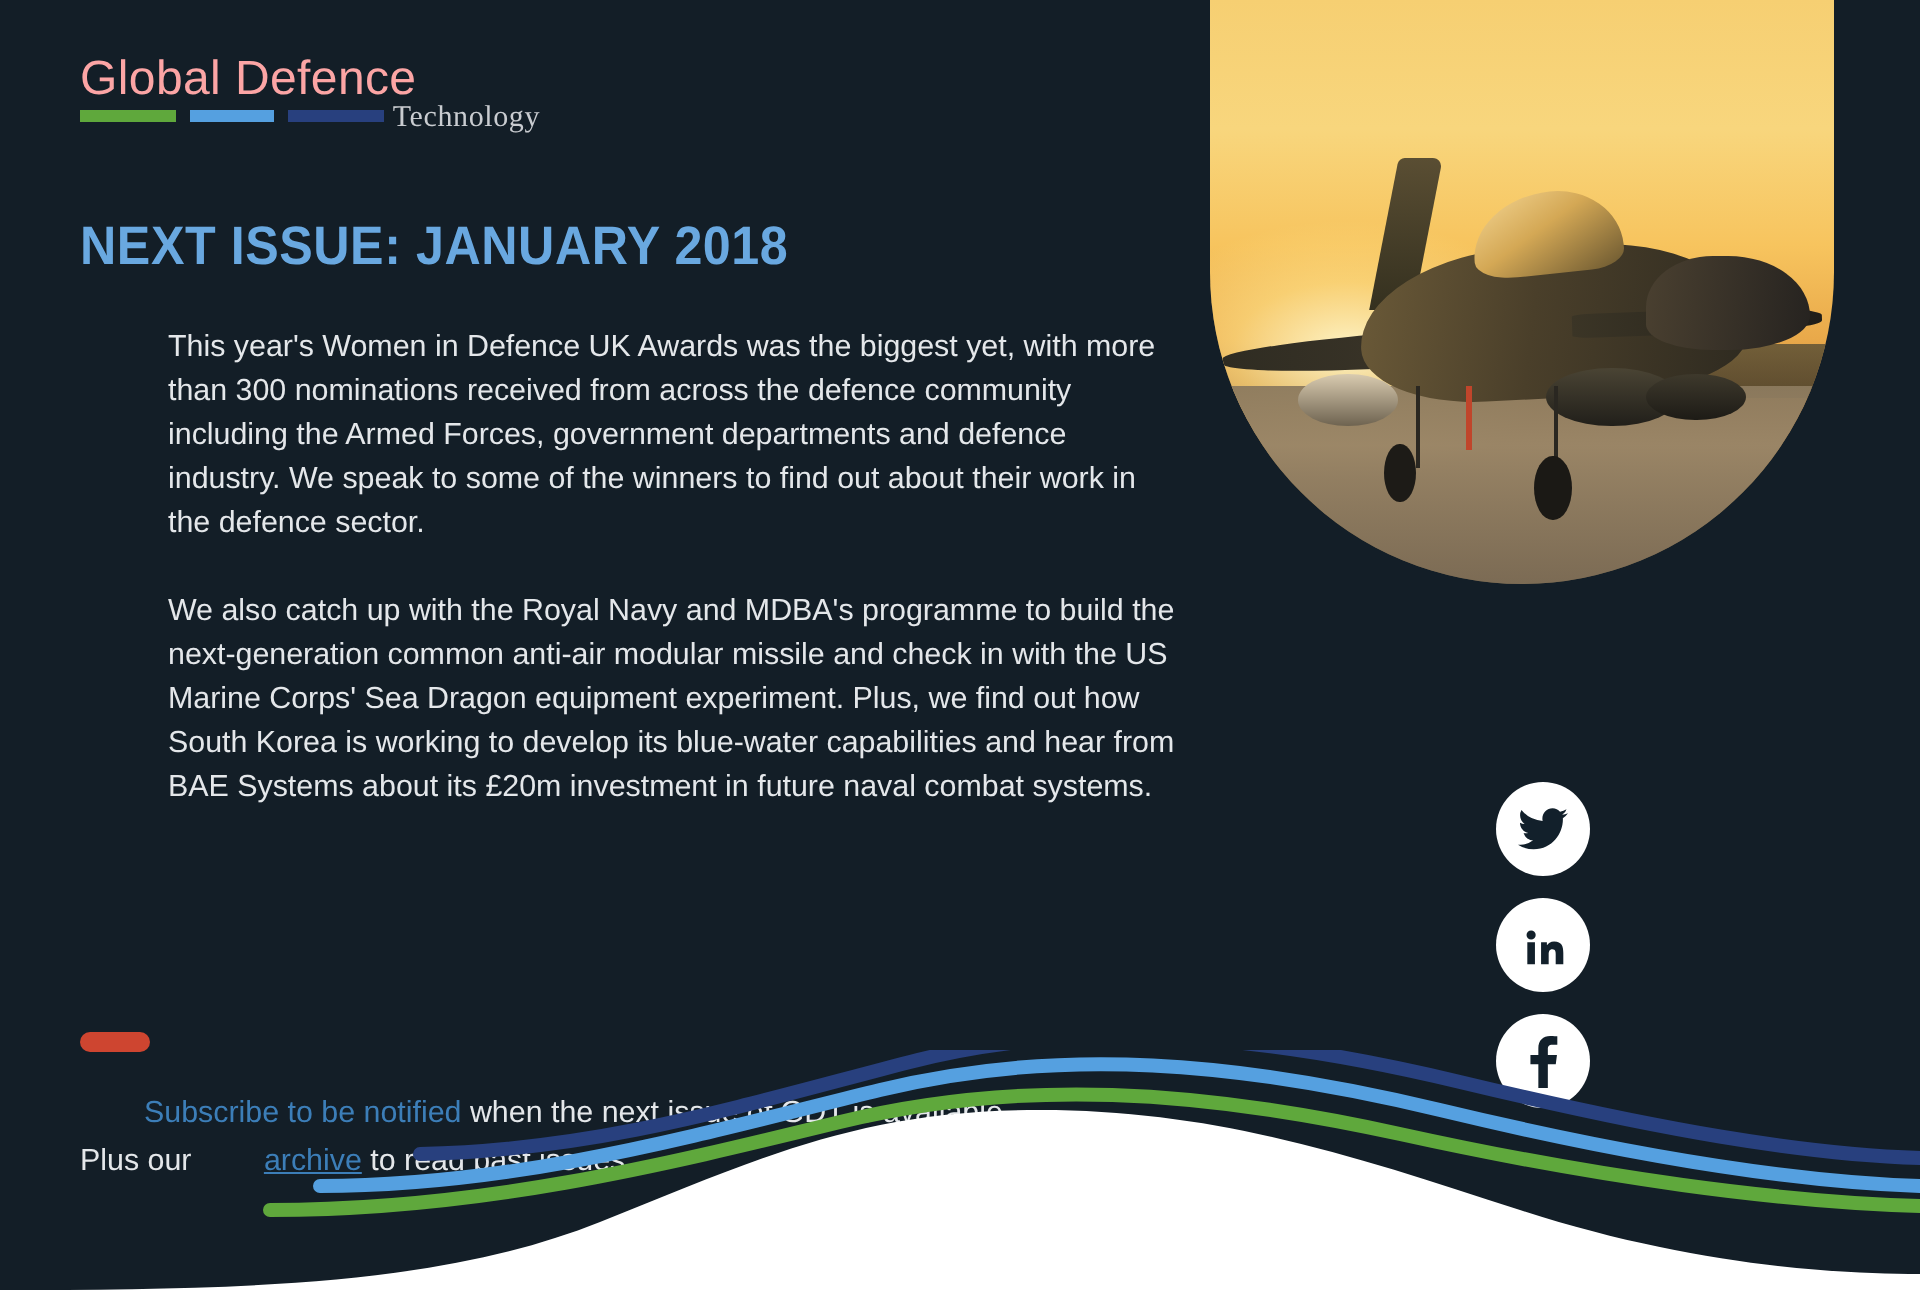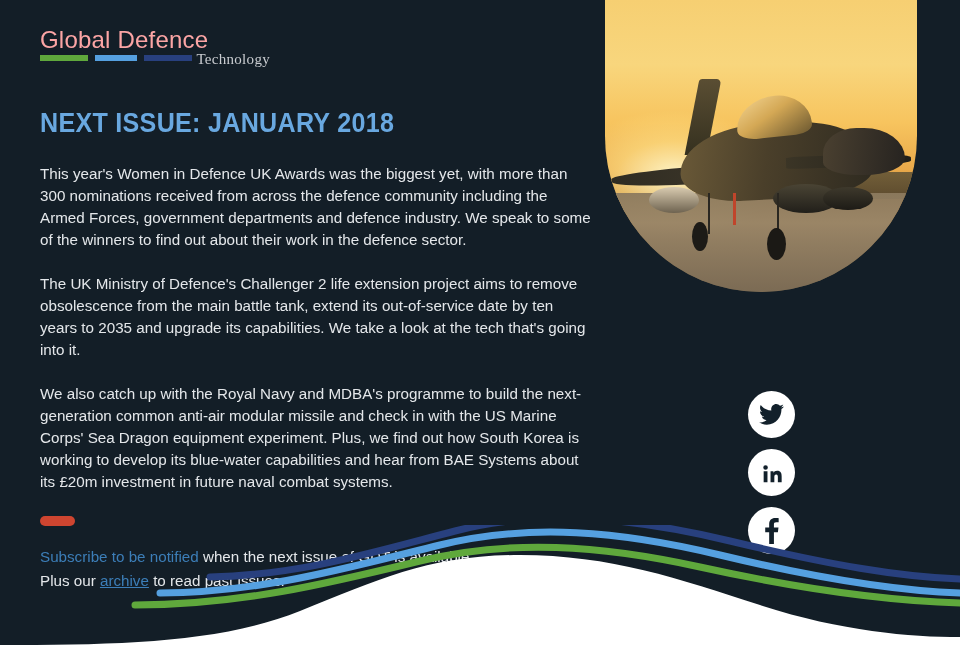--- a/index.html
+++ b/index.html
@@ -130,35 +130,36 @@
     transform-origin: left center;
     white-space: nowrap;
   }
 
   .body-copy { position: absolute; left: 40px; top: 163px; width: 552px; }
   .body-copy p {
     font-size: 15.2px;
     line-height: 22px;
     color: #e4e7ea;
     margin-bottom: 22px;
+    margin-left: 44px;
   }
   .body-copy p:last-child { margin-bottom: 0; }
 
   .divider {
     position: absolute; left: 40px; top: 516px;
     width: 35px; height: 10px;
     border-radius: 5px;
   }
 
   .links { position: absolute; left: 40px; top: 545px; width: 520px; }
   .links div {
     font-size: 15.2px; line-height: 24px; color: #e4e7ea;
   }
   .links a {
-    color: #3c7eb8; text-decoration: none;
+    color: #3c7eb8; text-decoration: none; margin-left: 32px;
   }
 
   
   .social { position: absolute; left: 748px; top: 391px; }
   .social-btn {
     width: 47px; height: 47px; border-radius: 50%;
     background: #ffffff;
     display: flex; align-items: center; justify-content: center;
     margin-bottom: 11px;
   }
@@ -202,21 +203,20 @@
       <span class="bar-b" style="background: rgb(85, 160, 224);"></span>
       <span class="bar-d" style="background: rgb(40, 64, 126);"></span>
     </div>
     <div class="logo-sub">Technology</div>
   </div>
 
   <div class="headline" style="color: rgb(105, 168, 224);">NEXT ISSUE: JANUARY 2018</div>
 
   <div class="body-copy">
     <p>This year's Women in Defence UK Awards was the biggest yet, with more than 300 nominations received from across the defence community including the Armed Forces, government departments and defence industry. We speak to some of the winners to find out about their work in the defence sector.</p>
-    <p>The UK Ministry of Defence's Challenger 2 life extension project aims to remove obsolescence from the main battle tank, extend its out-of-service date by ten years to 2035 and upgrade its capabilities. We take a look at the tech that's going into it.</p>
     <p>We also catch up with the Royal Navy and MDBA's programme to build the next-generation common anti-air modular missile and check in with the US Marine Corps' Sea Dragon equipment experiment. Plus, we find out how South Korea is working to develop its blue-water capabilities and hear from BAE Systems about its £20m investment in future naval combat systems.</p>
   </div>
 
   <div class="divider" style="background: rgb(206, 69, 48);"></div>
 
   <div class="links">
     <div><a href="#" style="color: rgb(60, 126, 184);">Subscribe to be notified</a><span> when the next issue of GDT is available.</span></div>
     <div><span>Plus our </span><a href="#" style="color: rgb(60, 126, 184); text-decoration: underline;">archive</a><span> to read past issues.</span></div>
   </div>
 

